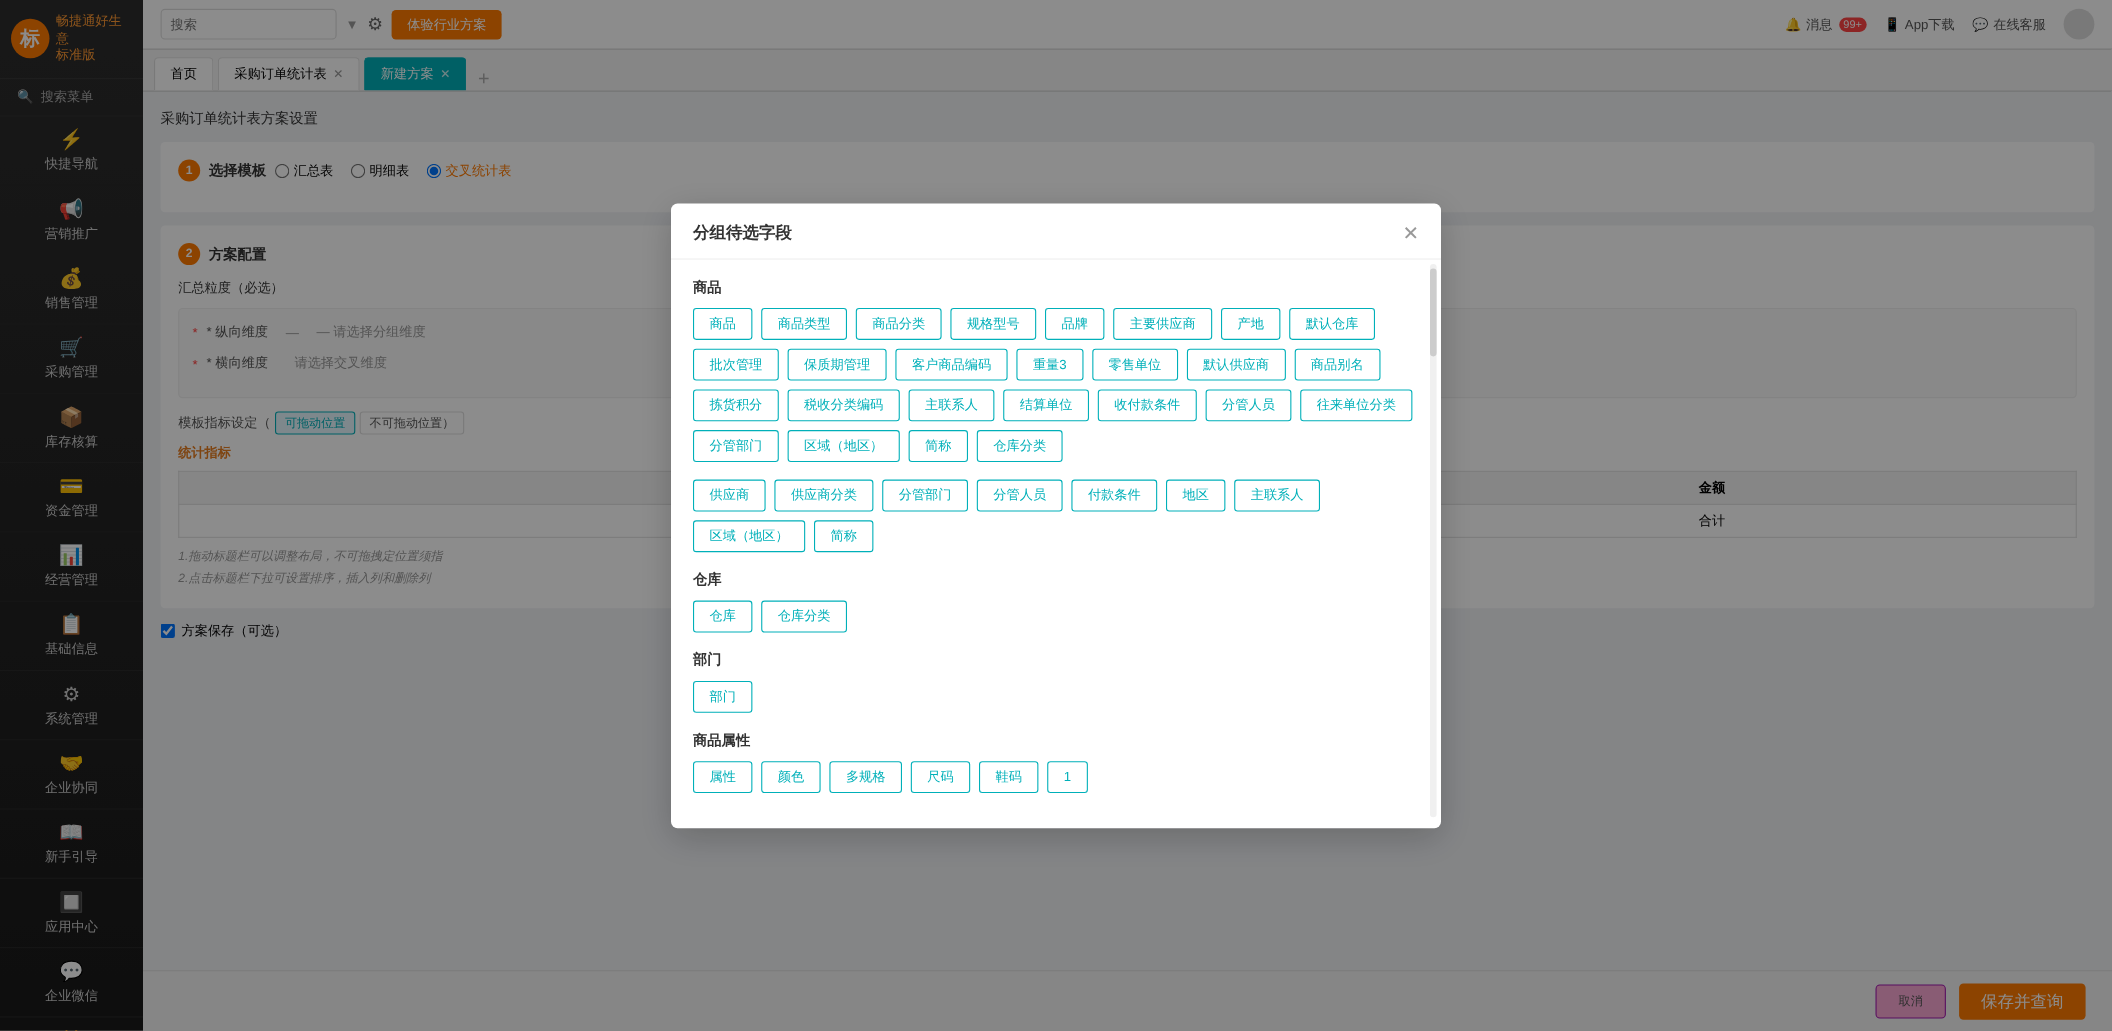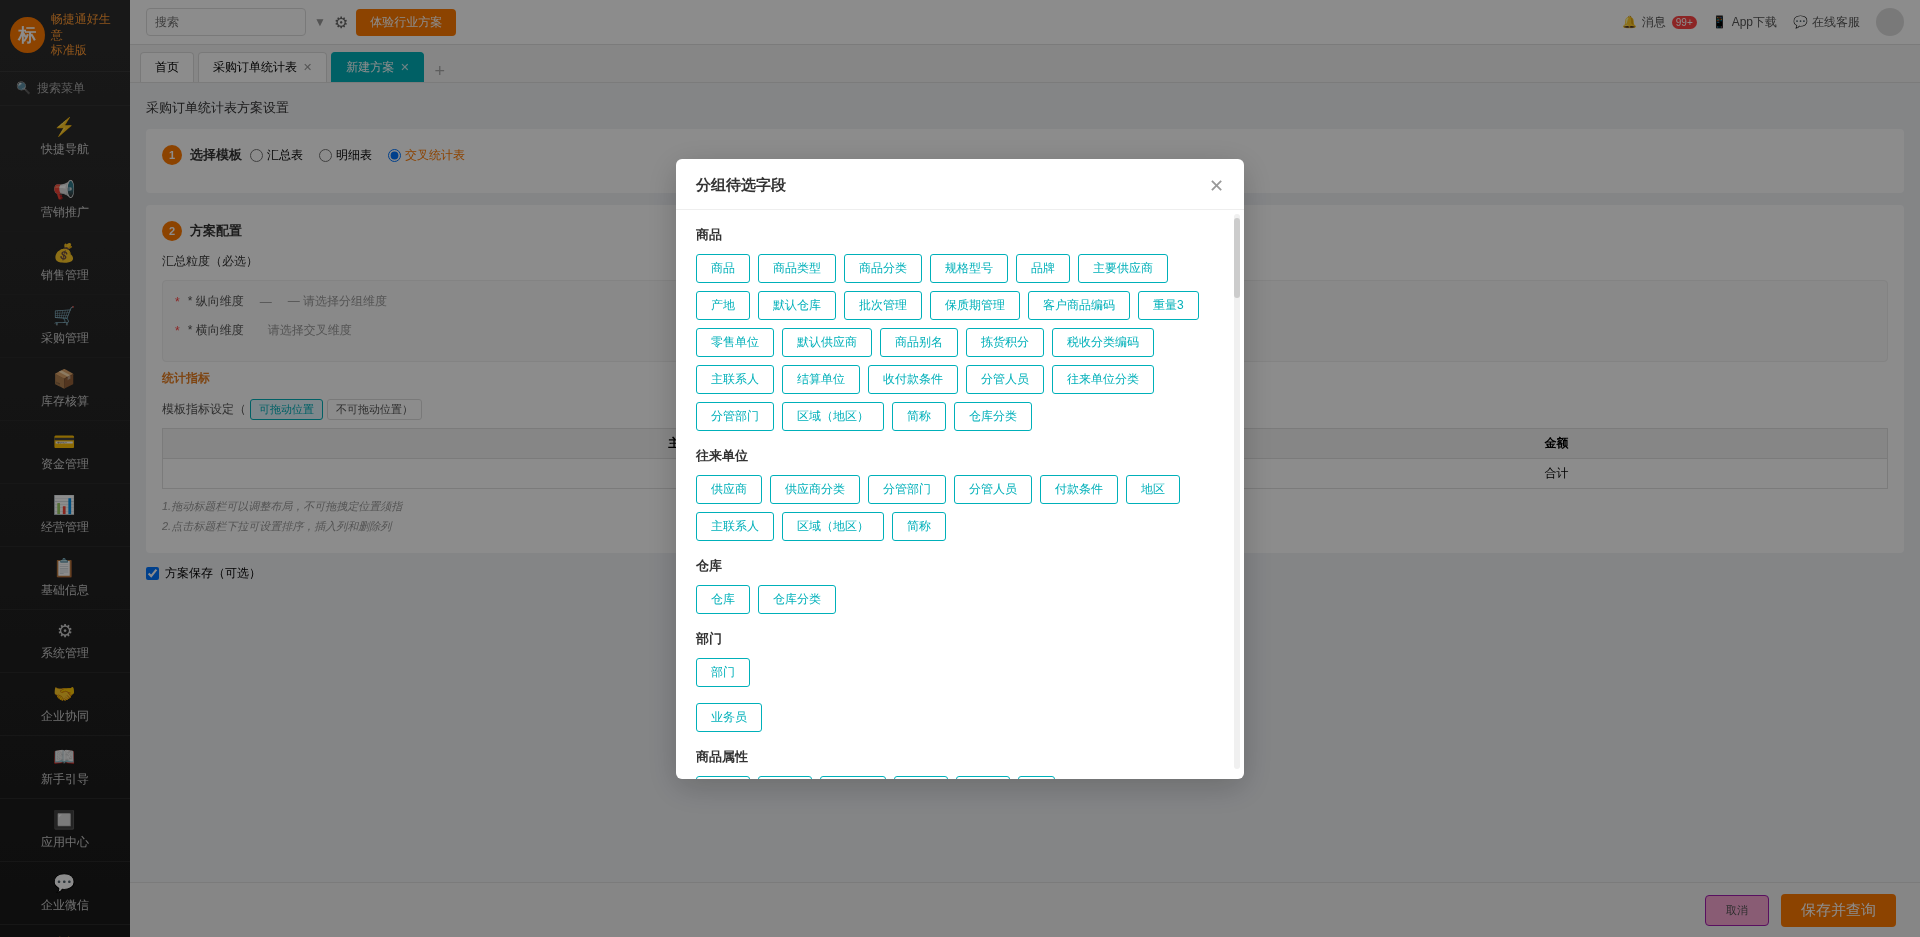--- a/index.html
+++ b/index.html
@@ -144,21 +144,21 @@
       background: #ff7a00; color: white; font-size: 15px; cursor: pointer;
     }
 
     
     .modal-overlay {
       position: fixed; left: 0; top: 0; width: 1920px; height: 937px;
       background: rgba(0,0,0,0.45); z-index: 200;
       display: flex; align-items: center; justify-content: center;
     }
     .modal {
-      background: white; border-radius: 6px; width: 568px; max-height: 620px;
+      background: white; border-radius: 6px; width: 700px; max-height: 620px;
       display: flex; flex-direction: column; position: relative;
       box-shadow: 0 8px 32px rgba(0,0,0,0.2);
       justify-content: center;
     }
     .modal-header {
       padding: 16px 20px 12px; border-bottom: 1px solid #eee;
       display: flex; align-items: center; justify-content: space-between;
       flex-shrink: 0;
     }
     .modal-title { font-size: 15px; font-weight: bold; color: #333; }
@@ -342,27 +342,27 @@
         <span style="color:#999; font-size:12px">—</span>
         <span style="color:#999; font-size:12px; margin-left:8px">— 请选择分组维度</span>
       </div>
       <div class="form-row" style="margin-top:12px">
         <span class="required">*</span>
         <span style="color:#555; margin-right:8px">* 横向维度</span>
         <span style="color:#999; font-size:12px; margin-left:8px">请选择交叉维度</span>
       </div>
     </div>
 
-    <div style="margin-top:8px; font-size:12px; color:#e67e22; font-weight:bold">统计指标</div>
-
     <div style="margin-top:12px; font-size:12px; color:#555; display:flex; align-items:center; gap:4px">
       <span>模板指标设定（</span>
       <span class="pos-tab active" style="font-size:11px; padding:2px 8px">可拖动位置</span>
       <span class="pos-tab" style="font-size:11px; padding:2px 8px">不可拖动位置）</span>
     </div>
+
+    <div style="margin-top:8px; font-size:12px; color:#e67e22; font-weight:bold">统计指标</div>
 
     <table class="stat-table">
       <thead>
         <tr>
           <th>
             <span>主数量</span>
             <span style="cursor:pointer"> ▼</span>
           </th>
           <th>金额</th>
         </tr>
@@ -424,21 +424,20 @@
           <button class="field-btn">结算单位</button>
           <button class="field-btn">收付款条件</button>
           <button class="field-btn">分管人员</button>
           <button class="field-btn">往来单位分类</button>
           <button class="field-btn">分管部门</button>
           <button class="field-btn">区域（地区）</button>
           <button class="field-btn">简称</button>
           <button class="field-btn">仓库分类</button>
         </div>
 
-      <div class="modal-section-title">往来单位</div>
       <div class="field-grid" id="field-grid-1">
           <button class="field-btn">供应商</button>
           <button class="field-btn">供应商分类</button>
           <button class="field-btn">分管部门</button>
           <button class="field-btn">分管人员</button>
           <button class="field-btn">付款条件</button>
           <button class="field-btn">地区</button>
           <button class="field-btn">主联系人</button>
           <button class="field-btn">区域（地区）</button>
           <button class="field-btn">简称</button>
@@ -448,23 +447,20 @@
       <div class="field-grid" id="field-grid-2">
           <button class="field-btn">仓库</button>
           <button class="field-btn">仓库分类</button>
         </div>
 
       <div class="modal-section-title">部门</div>
       <div class="field-grid" id="field-grid-3">
           <button class="field-btn">部门</button>
         </div>
 
-      <div class="field-grid" id="field-grid-4">
-          <button class="field-btn">业务员</button>
-        </div>
 
       <div class="modal-section-title">商品属性</div>
       <div class="field-grid" id="field-grid-5">
           <button class="field-btn">属性</button>
           <button class="field-btn">颜色</button>
           <button class="field-btn">多规格</button>
           <button class="field-btn">尺码</button>
           <button class="field-btn">鞋码</button>
           <button class="field-btn">1</button>
         </div>

